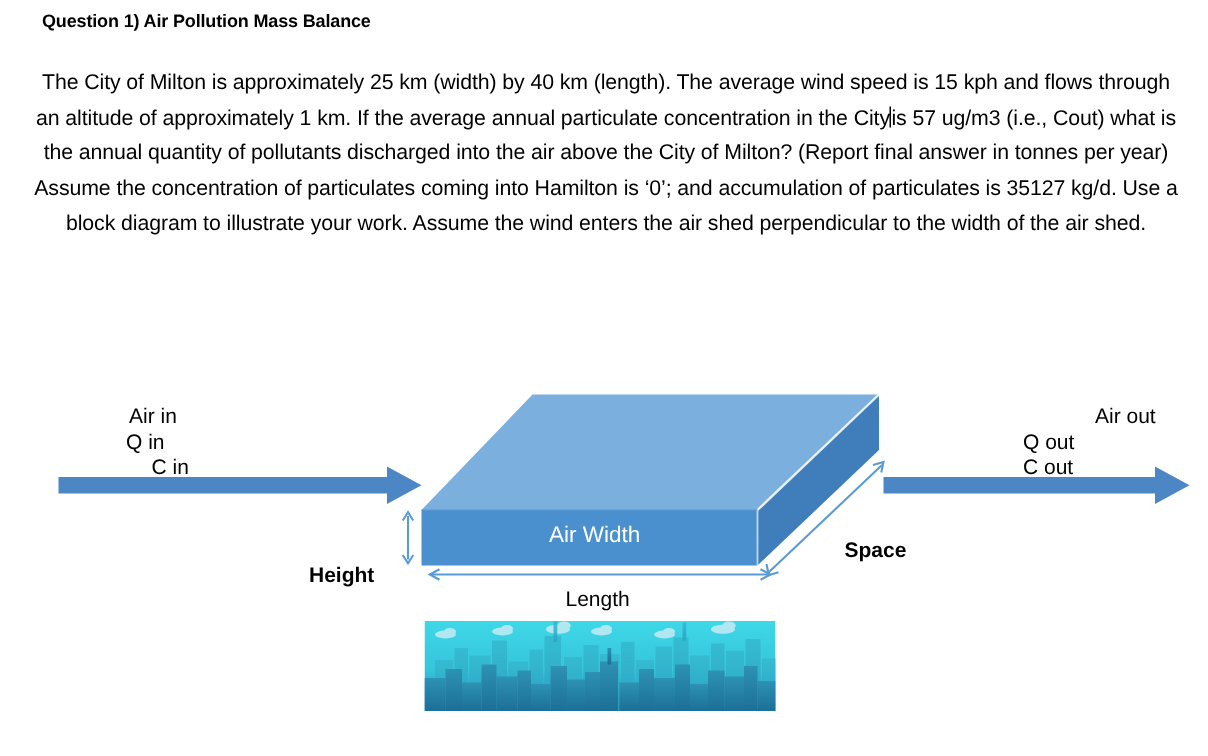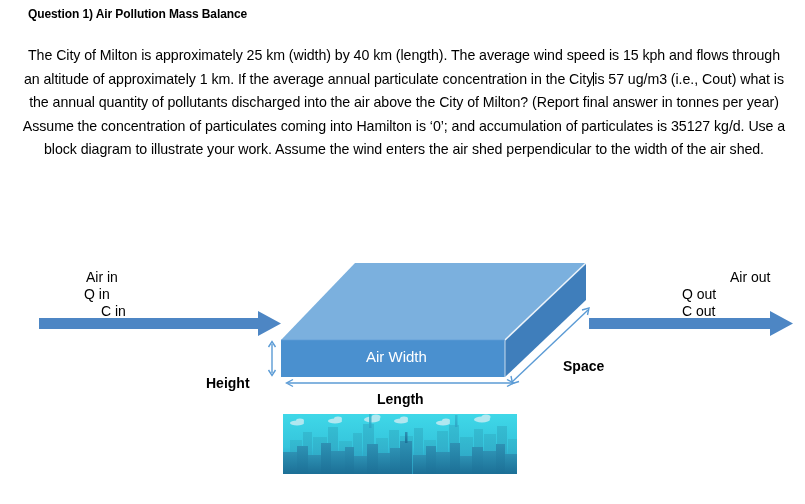--- a/index.html
+++ b/index.html
@@ -68,21 +68,21 @@
   #label-air-in  { left: 86px;  top: 269px; }
   #label-q-in    { left: 84px;  top: 286px; }
   #label-c-in    { left: 101px;  top: 303px; text-align: center; }
 
   #label-air-out { left: 682px; top: 269px; margin-left: 48px; }
   #label-q-out   { left: 682px; top: 286px; }
   #label-c-out   { left: 682px; top: 303px; }
 
   #label-height  { left: 206px; top: 351px; font-weight: bold; margin-top: 24px; }
   #label-width   { left: 563px; top: 358px; font-weight: bold; }
-  #label-length  { left: 377px; top: 391px; font-weight: bold; }
+  #label-length  { left: 377px; top: 391px; font-weight: normal; }
 
   #label-air-space {
     position: absolute;
     left: 366px;
     top: 348px;
     font-size: 15px;
     color: #ffffff;
     font-family: "Liberation Sans", sans-serif;
     white-space: nowrap;
   }

